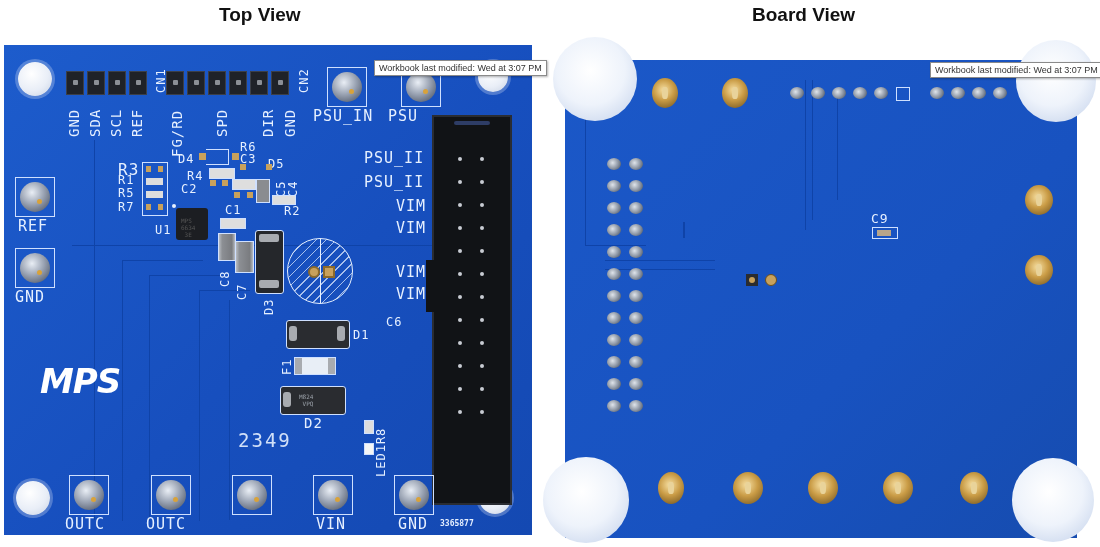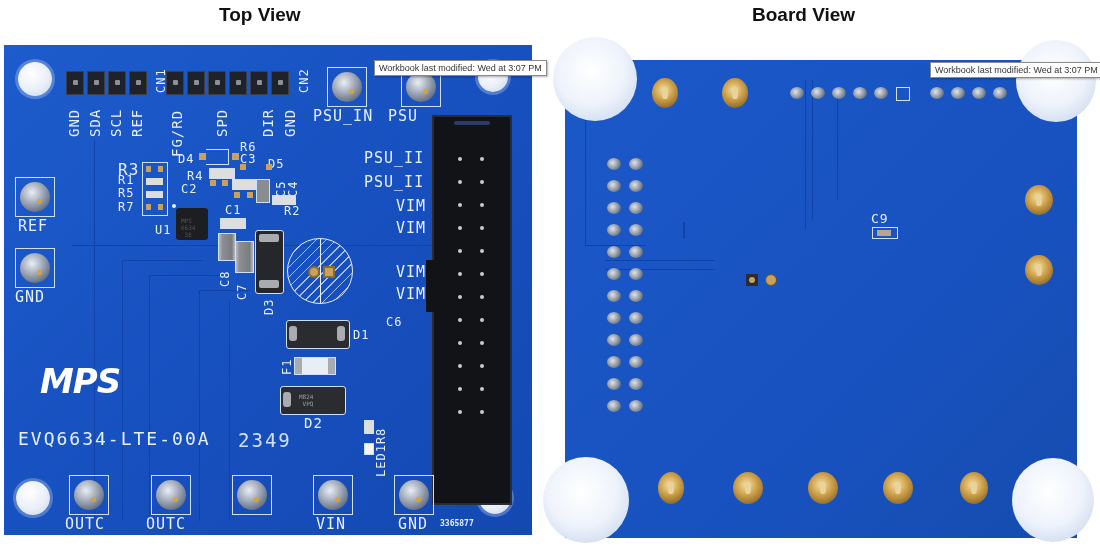--- a/index.html
+++ b/index.html
@@ -204,21 +204,20 @@
     <div style="position:absolute;left:2px;top:5px;width:8px;height:15px;background:#a8abb0;border-radius:3px;"></div>
     <div style="position:absolute;left:18px;top:6px;color:#9aa0a8;font-size:6px;font-family:'DejaVu Sans Mono',monospace;line-height:7px;">M824<br>&nbsp;VPQ</div>
   </div>
   <div class="silk" style="left:300px;top:370px;font-size:14px;">D2</div>
 
   <div style="position:absolute;left:360px;top:375px;width:8px;height:12px;background:#ddd;border:1px solid #cfe0ff;"></div>
   <div style="position:absolute;left:360px;top:398px;width:8px;height:10px;background:#f5f5f5;border:1px solid #cfe0ff;"></div>
   <div class="silk vert" style="left:370px;top:432px;font-size:12px;">LED1R8</div>
 
   <div class="mps-logo" style="left:36px;top:316px;">MPS</div>
-  <div class="silk" style="left:14px;top:383px;font-size:18px;letter-spacing:2px;">EVQ6634-LTE-00A</div>
   <div class="silk" style="left:234px;top:384px;font-size:19px;letter-spacing:2px;opacity:.9;">2349</div>
 
   <div class="tp" style="left:65px;top:430px;">
       <div class="post"></div>
     </div>
   <div class="tp" style="left:147px;top:430px;">
       <div class="post"></div>
     </div>
   <div class="tp" style="left:228px;top:430px;">
       <div class="post"></div>

